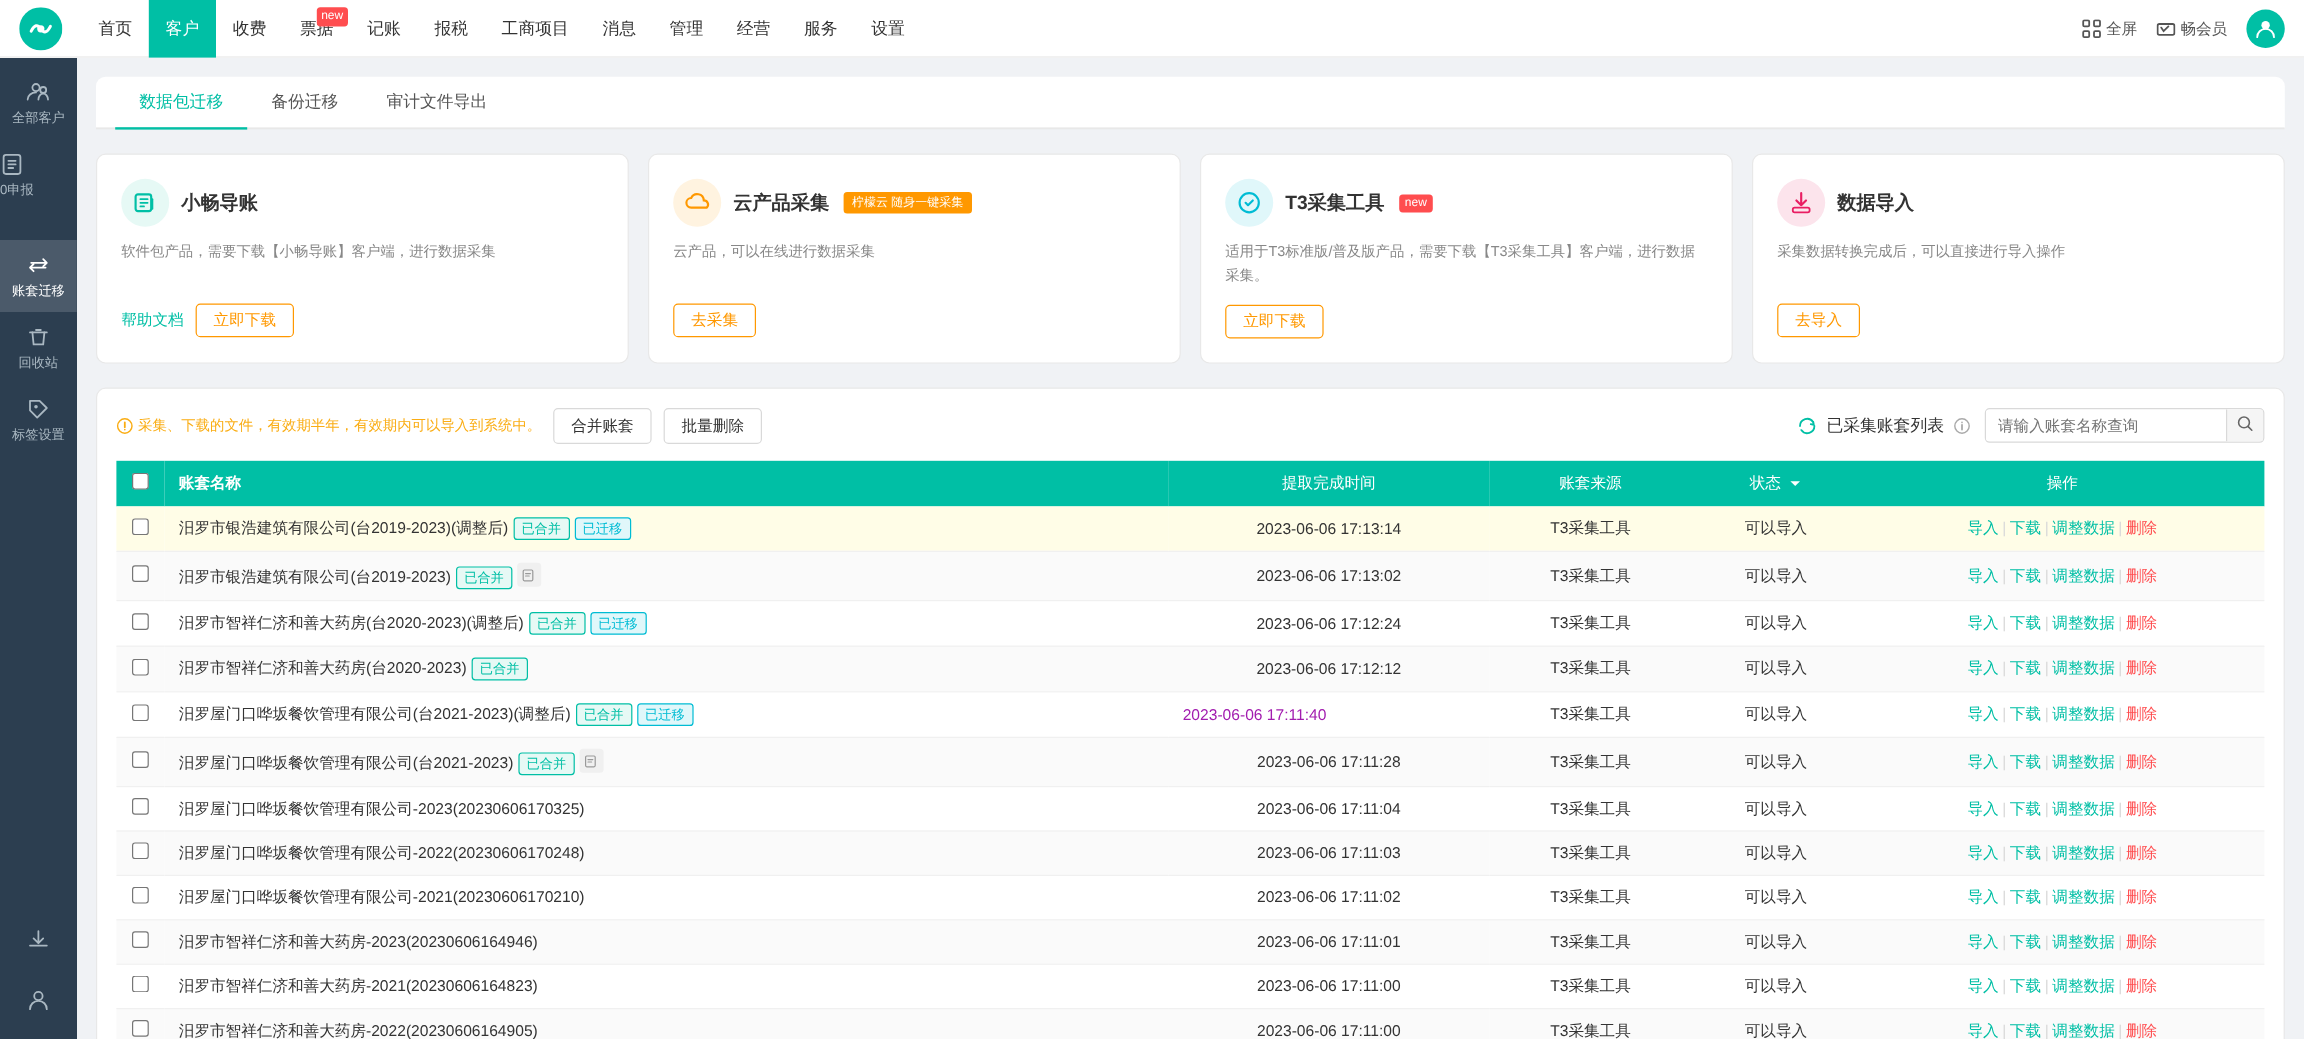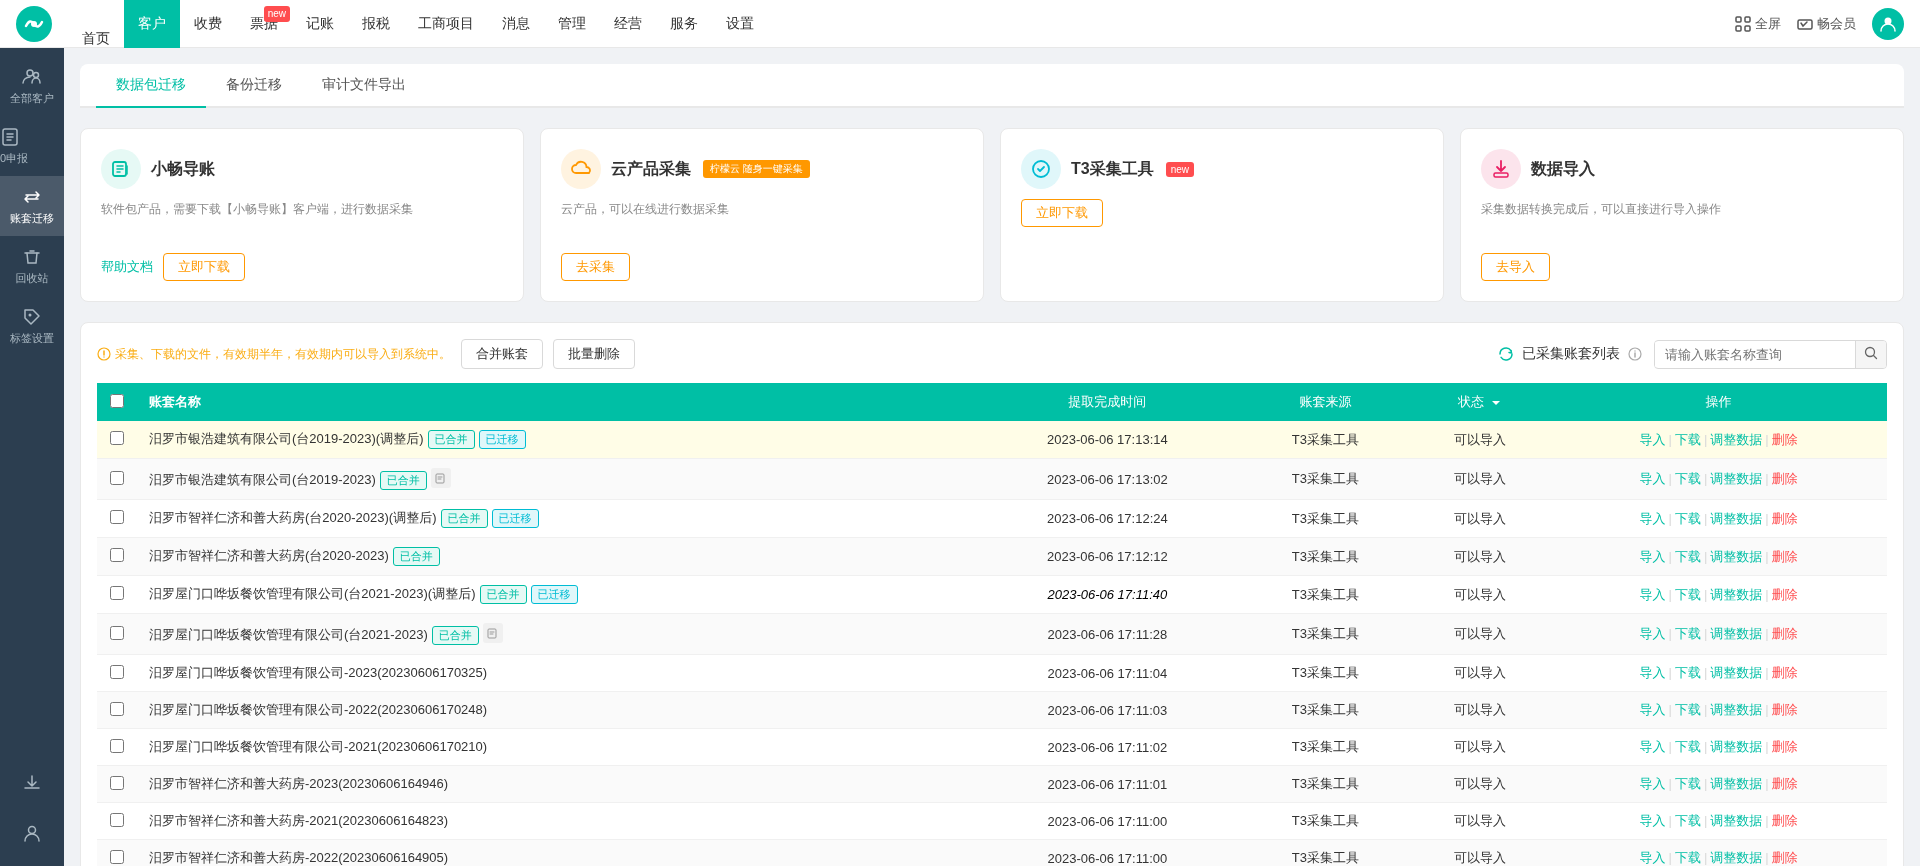--- a/index.html
+++ b/index.html
@@ -16,21 +16,21 @@
 
 <div style="display:flex;align-items:center;background:#fff;height:48px;border-bottom:1px solid #e8e8e8;padding:0 16px;position:fixed;top:0;left:0;right:0;z-index:100;">
   <div style="width:36px;height:36px;margin-right:16px;cursor:pointer;">
     <svg viewBox="0 0 36 36" width="36" height="36">
       <circle cx="18" cy="18" r="18" fill="#00bfa5"></circle>
       <path d="M10 20 Q14 12 18 18 Q22 24 26 16" stroke="#fff" stroke-width="2.5" fill="none" stroke-linecap="round"></path>
       <circle cx="18" cy="18" r="3" fill="#fff"></circle>
     </svg>
   </div>
   <div style="display:flex;align-items:center;flex:1;">
-    <div style="padding:0 14px;height:48px;display:flex;align-items:flex-end;cursor:pointer;font-size:14px;color:#333;">
+    <div style="padding:0 14px;height:48px;display:flex;align-items:center;cursor:pointer;font-size:14px;color:#333;">
       <span>首页</span>
     </div>
     <div style="padding:0 14px;height:48px;display:flex;align-items:center;cursor:pointer;font-size:14px;background:#00bfa5;color:#fff;">
       <span>客户</span>
     </div>
     <div style="padding:0 14px;height:48px;display:flex;align-items:center;cursor:pointer;font-size:14px;color:#333;">
       <span>收费</span>
     </div>
     <div style="padding:0 14px;height:48px;display:flex;align-items:center;cursor:pointer;font-size:14px;color:#333;position:relative;">
       <span>票据</span>
@@ -97,21 +97,21 @@
       </svg>
     <span>全部客户</span>
   </div>
   <div style="display:flex;flex-direction:column;justify-content:center;width:64px;height:60px;cursor:pointer;color:#aab8c2;font-size:11px;gap:4px;">
     <svg width="20" height="20" viewBox="0 0 20 20" fill="none">
         <rect x="3" y="2" width="14" height="16" rx="2" stroke="#aab8c2" stroke-width="1.5"></rect>
         <path d="M7 7h6M7 10h6M7 13h4" stroke="#aab8c2" stroke-width="1.5" stroke-linecap="round"></path>
       </svg>
     <span>0申报</span>
   </div>
-  <div style="display:flex;flex-direction:column;align-items:center;justify-content:center;width:64px;height:60px;cursor:pointer;color:#fff;background:rgba(255,255,255,0.15);font-size:11px;gap:4px;">
+  <div style="display:flex;flex-direction:column;align-items:center;justify-content:center;width:64px;height:60px;cursor:pointer;color:#fff;background:rgba(255,255,255,0.15);font-size:11px;gap:4px;margin-top:24px;">
     <svg width="20" height="20" viewBox="0 0 20 20" fill="none">
         <path d="M4 8h12M14 5l3 3-3 3" stroke="#fff" stroke-width="1.5" stroke-linecap="round" stroke-linejoin="round"></path>
         <path d="M16 12H4m2 3l-3-3 3-3" stroke="#fff" stroke-width="1.5" stroke-linecap="round" stroke-linejoin="round"></path>
       </svg>
     <span>账套迁移</span>
   </div>
   <div style="display:flex;flex-direction:column;align-items:center;justify-content:center;width:64px;height:60px;cursor:pointer;color:#aab8c2;font-size:11px;gap:4px;">
     <svg width="20" height="20" viewBox="0 0 20 20" fill="none">
         <path d="M5 6l1 10h8l1-10" stroke="#aab8c2" stroke-width="1.5" stroke-linecap="round"></path>
         <path d="M3 6h14" stroke="#aab8c2" stroke-width="1.5" stroke-linecap="round"></path>
@@ -189,20 +189,21 @@
       <div style="display:flex;align-items:center;gap:10px;margin-bottom:10px;">
         <div style="width:40px;height:40px;border-radius:50%;background:#e0f7fa;display:flex;align-items:center;justify-content:center;">
           <svg width="22" height="22" viewBox="0 0 22 22" fill="none">
               <circle cx="11" cy="11" r="8" stroke="#00bcd4" stroke-width="1.8"></circle>
               <path d="M8 11l2 2 4-4" stroke="#00bcd4" stroke-width="1.8" stroke-linecap="round" stroke-linejoin="round"></path>
             </svg>
         </div>
         <span style="font-size:16px;font-weight:bold;color:#333;">T3采集工具</span>
         <span style="background:#ff4d4f;color:#fff;font-size:10px;padding:2px 5px;border-radius:3px;margin-left:2px;">new</span>
       </div>
+      <div style="font-size:12px;color:#888;line-height:1.7;margin-bottom:14px;min-height:40px;">适用于T3标准版/普及版产品，需要下载【T3采集工具】客户端，进行数据采集。</div>
       <div style="display:flex;gap:10px;align-items:center;">
         <button style="border:1px solid #ff9800;color:#ff9800;background:#fff;padding:4px 14px;border-radius:4px;cursor:pointer;font-size:13px;">立即下载</button>
       </div>
     </div>
 
     <div style="background:#fff;border-radius:8px;padding:20px;border:1px solid #e8e8e8;">
       <div style="display:flex;align-items:center;gap:10px;margin-bottom:10px;">
         <div style="width:40px;height:40px;border-radius:50%;background:#fce4ec;display:flex;align-items:center;justify-content:center;">
           <svg width="22" height="22" viewBox="0 0 22 22" fill="none">
               <path d="M11 3v10M7 9l4 4 4-4" stroke="#e91e63" stroke-width="1.8" stroke-linecap="round" stroke-linejoin="round"></path>
@@ -311,21 +312,21 @@
             <td style="padding: 9px 12px; text-align: center;"><input type="checkbox" style="width: 14px; height: 14px; cursor: pointer;"></td>
             <td style="padding: 9px 12px; text-align: left; font-size: 13px; color: rgb(51, 51, 51);"><span>汨罗市智祥仁济和善大药房(台2020-2023)</span><span style="display:inline-block;font-size:11px;padding:1px 6px;border-radius:3px;margin-left:4px;background:#e6f9f5;color:#00bfa5;border:1px solid #00bfa5;">已合并</span></td>
             <td style="padding: 9px 12px; text-align: center; font-size: 13px; color: rgb(51, 51, 51);">2023-06-06 17:12:12</td>
             <td style="padding: 9px 12px; text-align: center; font-size: 13px; color: rgb(51, 51, 51);">T3采集工具</td>
             <td style="padding: 9px 12px; text-align: center; font-size: 13px; color: rgb(51, 51, 51);">可以导入</td>
             <td style="padding: 9px 12px; text-align: center; font-size: 13px;"><span style="color:#00bfa5;cursor:pointer;font-size:13px;">导入</span><span style="color:#d9d9d9;margin:0 3px;">|</span><span style="color:#00bfa5;cursor:pointer;font-size:13px;">下载</span><span style="color:#d9d9d9;margin:0 3px;">|</span><span style="color:#00bfa5;cursor:pointer;font-size:13px;">调整数据</span><span style="color:#d9d9d9;margin:0 3px;">|</span><span style="color:#ff4d4f;cursor:pointer;font-size:13px;">删除</span></td>
           </tr>
           <tr style="border-bottom: 1px solid rgb(240, 240, 240);">
             <td style="padding: 9px 12px; text-align: center;"><input type="checkbox" style="width: 14px; height: 14px; cursor: pointer;"></td>
             <td style="padding: 9px 12px; text-align: left; font-size: 13px; color: rgb(51, 51, 51);"><span>汨罗屋门口哗坂餐饮管理有限公司(台2021-2023)(调整后)</span><span style="display:inline-block;font-size:11px;padding:1px 6px;border-radius:3px;margin-left:4px;background:#e6f9f5;color:#00bfa5;border:1px solid #00bfa5;">已合并</span><span style="display:inline-block;font-size:11px;padding:1px 6px;border-radius:3px;margin-left:4px;background:#e0f7fa;color:#00bcd4;border:1px solid #00bcd4;">已迁移</span></td>
-            <td style="padding: 9px 12px; text-align: center; font-size: 13px; color: #000000; font-style: italic;">2023-06-06 17:11:40</td>
+            <td style="padding: 9px 12px; text-align: left; font-size: 13px; color: #a21caf;">2023-06-06 17:11:40</td>
             <td style="padding: 9px 12px; text-align: center; font-size: 13px; color: rgb(51, 51, 51);">T3采集工具</td>
             <td style="padding: 9px 12px; text-align: center; font-size: 13px; color: rgb(51, 51, 51);">可以导入</td>
             <td style="padding: 9px 12px; text-align: center; font-size: 13px;"><span style="color:#00bfa5;cursor:pointer;font-size:13px;">导入</span><span style="color:#d9d9d9;margin:0 3px;">|</span><span style="color:#00bfa5;cursor:pointer;font-size:13px;">下载</span><span style="color:#d9d9d9;margin:0 3px;">|</span><span style="color:#00bfa5;cursor:pointer;font-size:13px;">调整数据</span><span style="color:#d9d9d9;margin:0 3px;">|</span><span style="color:#ff4d4f;cursor:pointer;font-size:13px;">删除</span></td>
           </tr>
           <tr style="background: rgb(250, 250, 250); border-bottom: 1px solid rgb(240, 240, 240);">
             <td style="padding: 9px 12px; text-align: center;"><input type="checkbox" style="width: 14px; height: 14px; cursor: pointer;"></td>
             <td style="padding: 9px 12px; text-align: left; font-size: 13px; color: rgb(51, 51, 51);"><span>汨罗屋门口哗坂餐饮管理有限公司(台2021-2023)</span><span style="display:inline-block;font-size:11px;padding:1px 6px;border-radius:3px;margin-left:4px;background:#e6f9f5;color:#00bfa5;border:1px solid #00bfa5;">已合并</span><span style="display:inline-flex;align-items:center;justify-content:center;width:20px;height:20px;background:#f0f0f0;border-radius:3px;margin-left:4px;">
                 <svg width="12" height="12" viewBox="0 0 12 12" fill="none">
                   <rect x="1" y="2" width="8" height="9" rx="1" stroke="#999" stroke-width="1"></rect>
                   <path d="M3 5h4M3 7h3" stroke="#999" stroke-width="1" stroke-linecap="round"></path>

